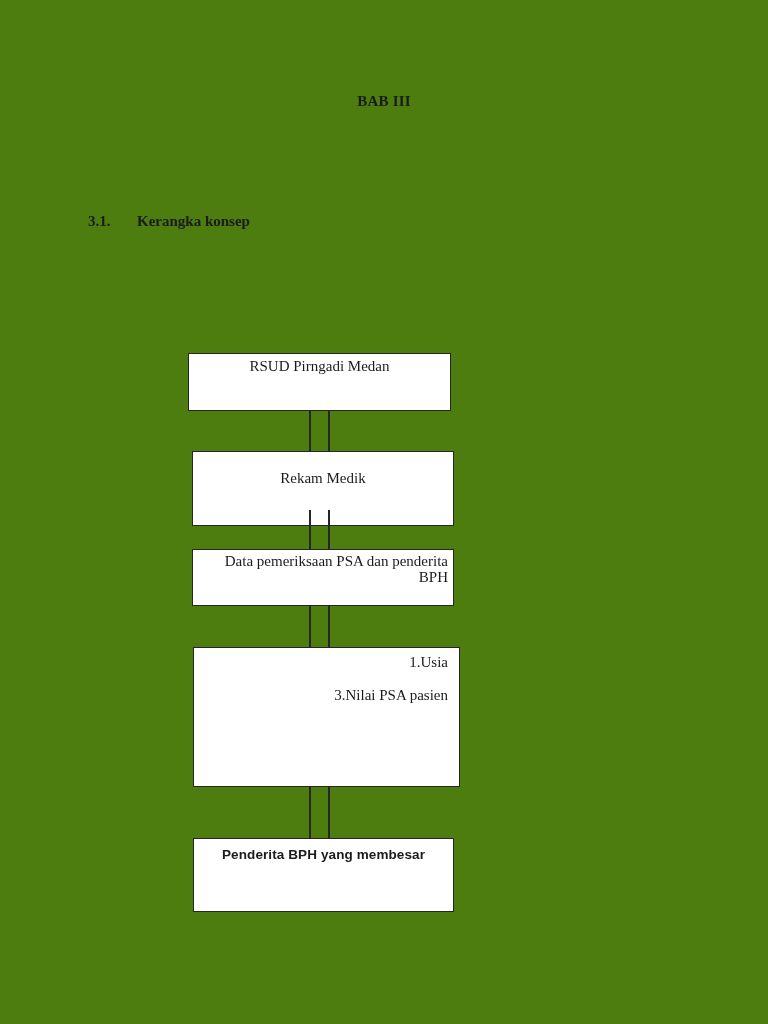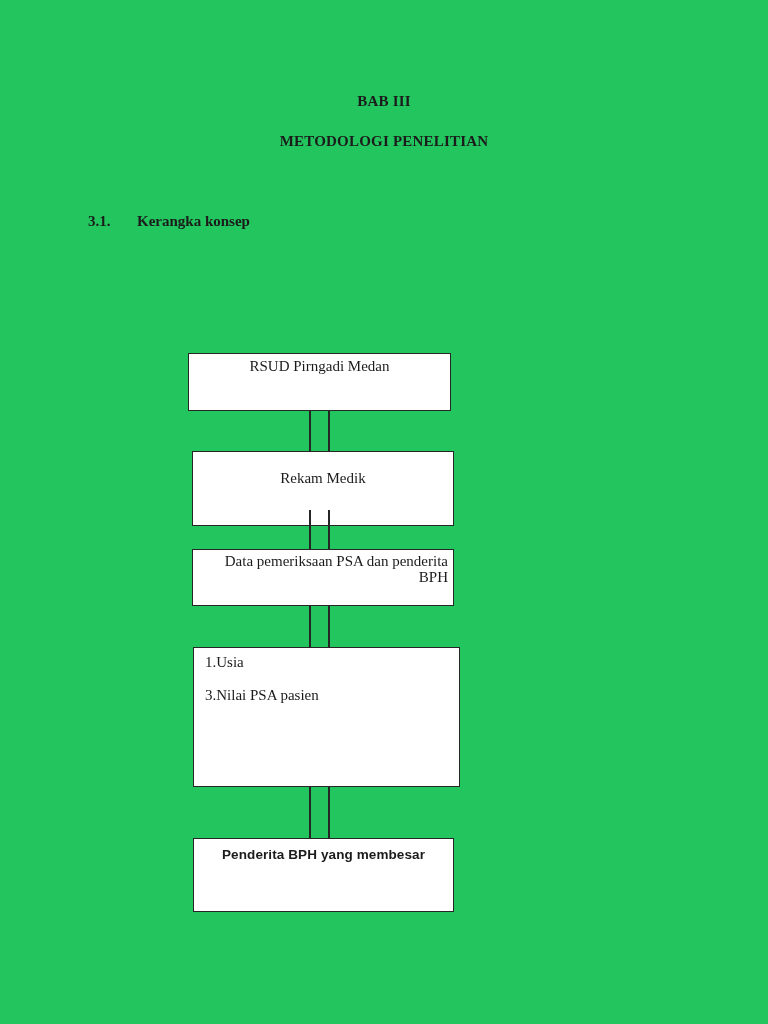--- a/index.html
+++ b/index.html
@@ -3,21 +3,21 @@
 <meta charset="utf-8">
 <style>
   * { margin: 0; padding: 0; box-sizing: border-box; }
   html, body { background: #ffffff; }
   body { font-family: "Liberation Serif", "DejaVu Serif", serif; color: #1b1b1b; }
 
   .page {
     position: relative;
     width: 768px;
     height: 1024px;
-    background: #22c55e;
+    background: #4d7c0f;
     overflow: hidden;
     margin: 0 auto;
   }
 
   
   .chapter-title {
     position: absolute;
     top: 93px; left: 0; width: 100%;
     text-align: center;
     font-weight: bold;
@@ -63,21 +63,21 @@
     font-size: 15px;
   }
   .flow-box.centered { text-align: center; }
 
   .box-rsud      { left: 188px; top: 353px; width: 263px; height: 58px; padding-top: 4px; }
   .box-rekam     { left: 192px; top: 451px; width: 262px; height: 75px; padding-top: 18px; }
   .box-data      { left: 192px; top: 549px; width: 262px; height: 57px; padding-top: 3px; }
   .box-data .wrap-label { display: inline-block; max-width: 250px; line-height: 16px; text-align: right; }
   .box-penderita { left: 193px; top: 647px; width: 267px; height: 140px; padding: 6px 11px; }
   .box-penderita .list-title { margin-bottom: 17px; line-height: 16px; }
-  .box-penderita .list-item  { margin-bottom: 17px; line-height: 16px; }
+  .box-penderita .list-item  { margin-bottom: 17px; line-height: 16px; text-align: right; }
   .box-membesar  { left: 193px; top: 838px; width: 261px; height: 74px; padding-top: 8px;
                    font-family: "Liberation Sans", "DejaVu Sans", sans-serif;
                    font-weight: bold; font-size: 13.5px; letter-spacing: 0.1px; }
 
   .connector {
     position: absolute;
     left: 309px;
     width: 21px;
     border-left: 2px solid #262626;
     border-right: 2px solid #262626;
@@ -88,21 +88,20 @@
   .conn-3 { top: 606px; height: 41px; }
   .conn-4 { top: 787px; height: 51px; }
 </style>
 </head>
 <body>
 
 <div class="page">
 
   <div class="chapter-title">BAB III</div>
 
-  <div class="chapter-subtitle">METODOLOGI PENELITIAN</div>
 
   <div class="section-heading">
     <span class="sec-num">3.1.</span><span>Kerangka konsep</span>
   </div>
 
 
   <div class="flow-box centered box-rsud">
     <span>RSUD Pirngadi Medan</span>
   </div>
 

